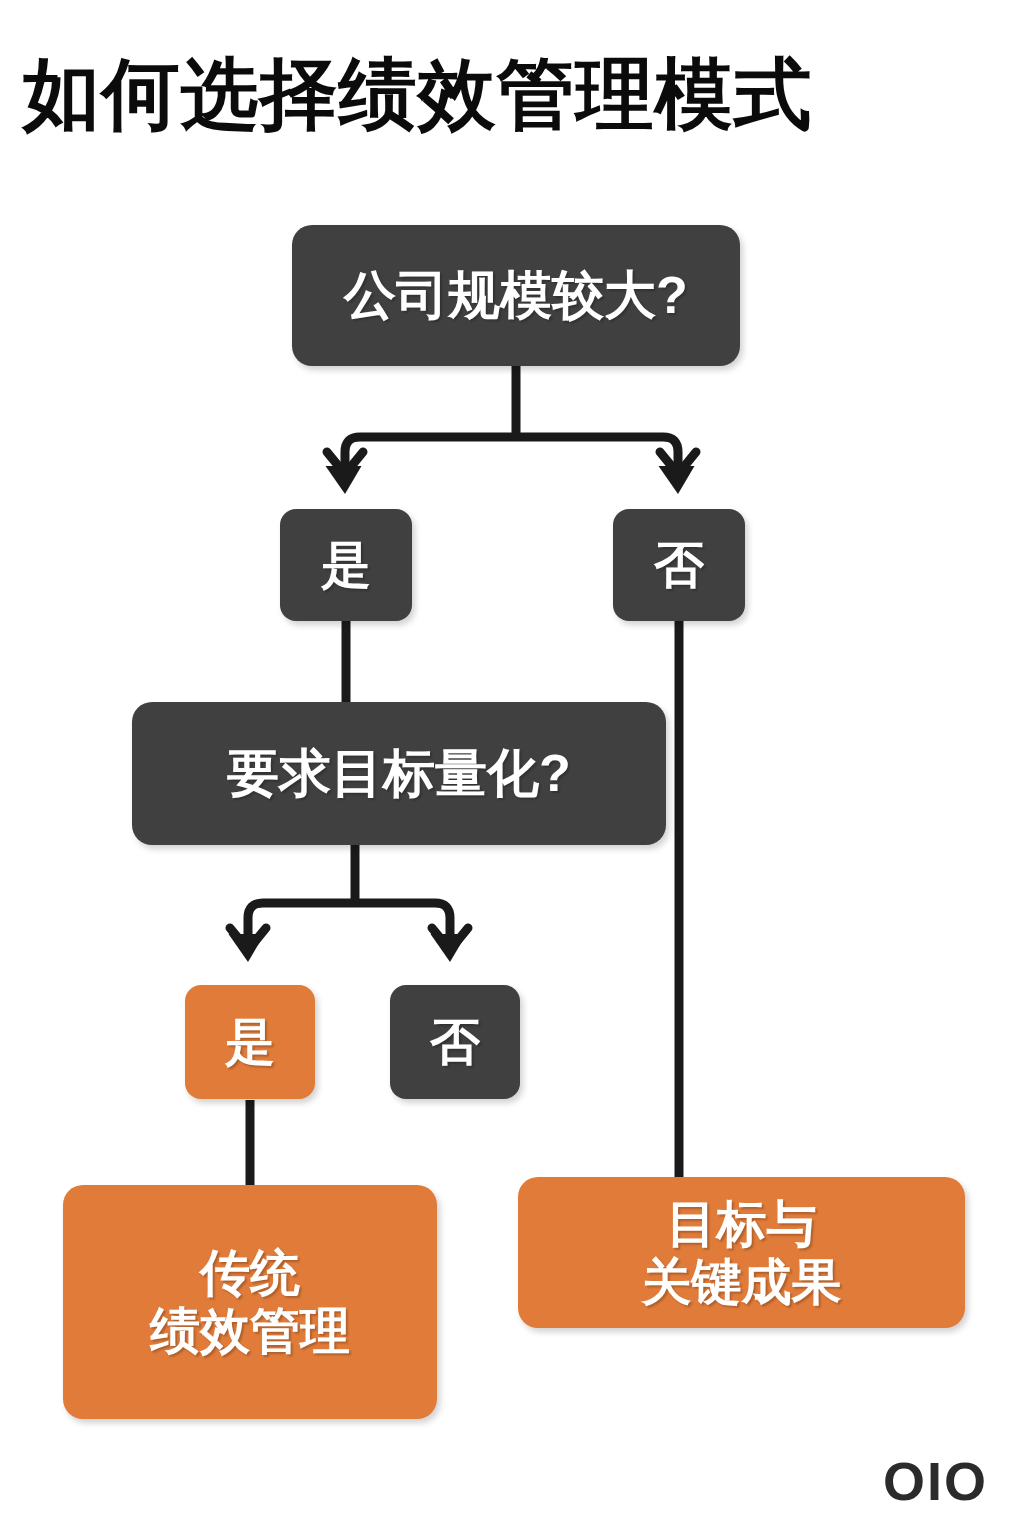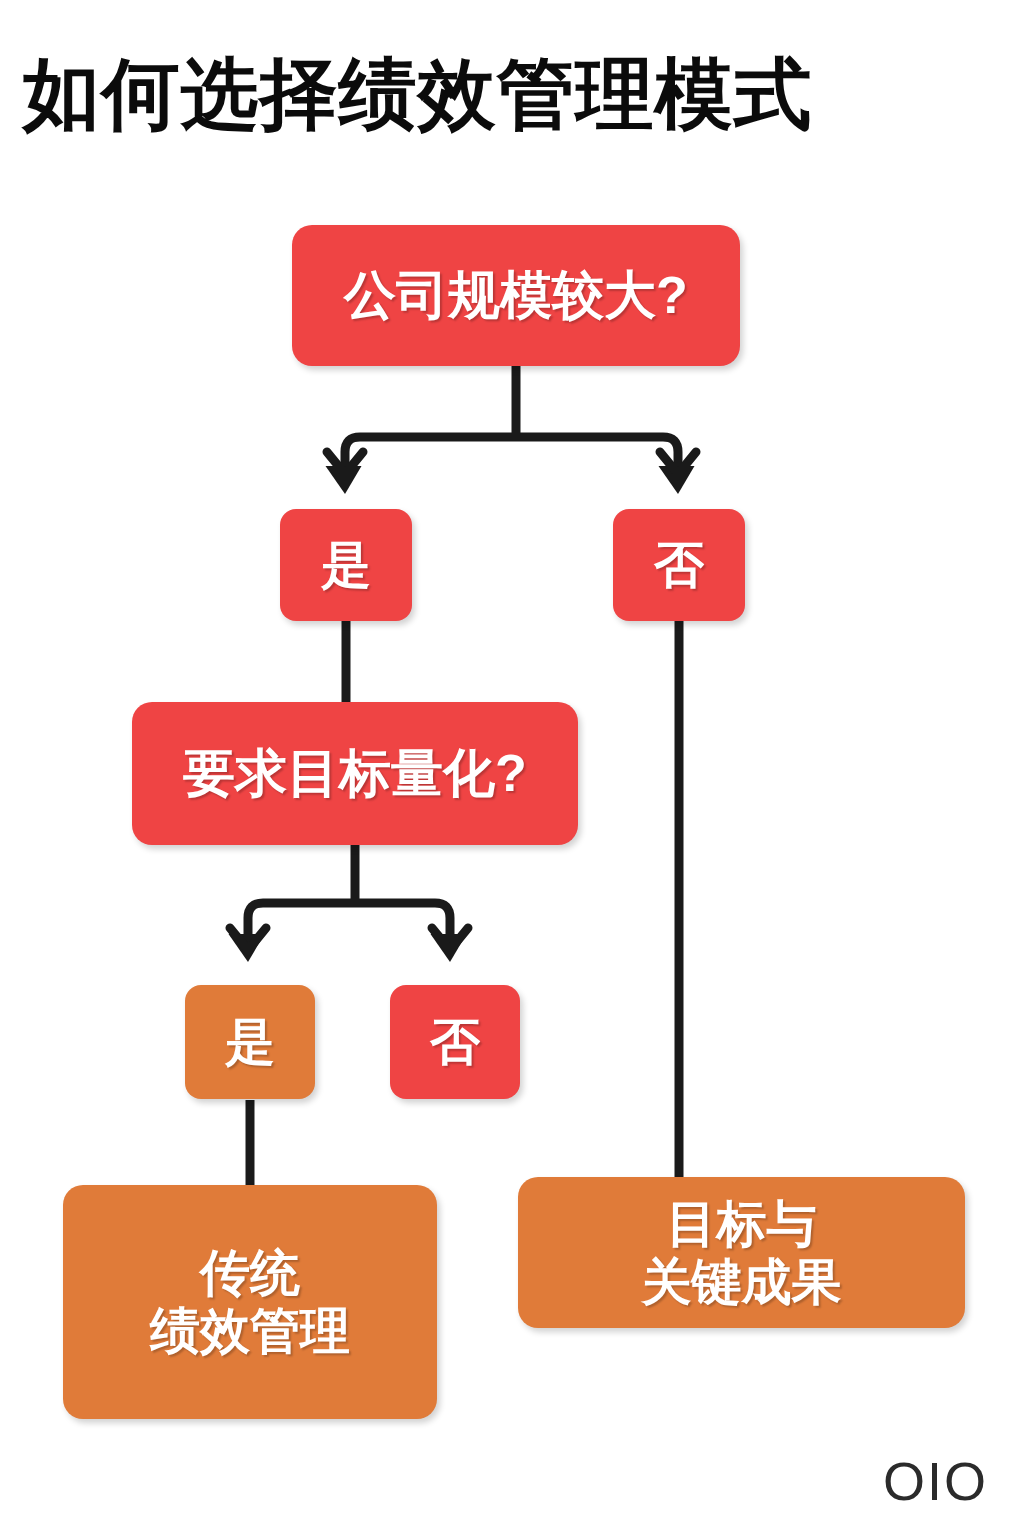--- a/index.html
+++ b/index.html
@@ -44,38 +44,38 @@
     display: flex;
     align-items: center;
     justify-content: center;
     text-align: center;
     color: #ffffff;
     font-weight: 700;
     border-radius: 18px;
     box-shadow: 3px 4px 6px rgba(0,0,0,0.18);
     z-index: 3;
   }
-  .node.blue   { background: #ef4444; }
+  .node.blue   { background: #404040; }
   .node.orange { background: #e07b39; }
 
   .node .txt {
     text-shadow: 2px 2px 2px rgba(0,0,0,0.22);
     line-height: 1.16;
     white-space: pre-line;
   }
 
   
   #node-q1 { left: 292px; top: 225px;  width: 448px; height: 141px; border-radius: 20px; }
   #node-q1 .txt { font-size: 52px; }
 
   #node-yes1 { left: 280px; top: 509px; width: 132px; height: 112px; border-radius: 16px; }
   #node-no1  { left: 613px; top: 509px; width: 132px; height: 112px; border-radius: 16px; }
   #node-yes1 .txt, #node-no1 .txt { font-size: 50px; }
 
-  #node-q2 { left: 132px; top: 702px; width: 446px; height: 143px; border-radius: 20px; }
+  #node-q2 { left: 132px; top: 702px; width: 534px; height: 143px; border-radius: 20px; }
   #node-q2 .txt { font-size: 52px; }
 
   #node-yes2 { left: 185px; top: 985px; width: 130px; height: 114px; border-radius: 16px; }
   #node-no2  { left: 390px; top: 985px; width: 130px; height: 114px; border-radius: 16px; }
   #node-yes2 .txt, #node-no2 .txt { font-size: 50px; }
 
   #node-result1 { left: 63px;  top: 1185px; width: 374px; height: 234px; border-radius: 20px; }
   #node-result2 { left: 518px; top: 1177px; width: 447px; height: 151px; border-radius: 20px; }
   #node-result1 .txt, #node-result2 .txt { font-size: 50px; }
 
@@ -88,21 +88,21 @@
     z-index: 1;
     pointer-events: none;
   }
 
   
   .logo {
     position: absolute;
     right: 36px;
     bottom: 28px;
     font-size: 54px;
-    font-weight: 400;
+    font-weight: 700;
     color: #2b2b2b;
     letter-spacing: 2px;
     line-height: 1;
   }
 </style>
 </head>
 <body>
 
 <div id="canvas">
 

